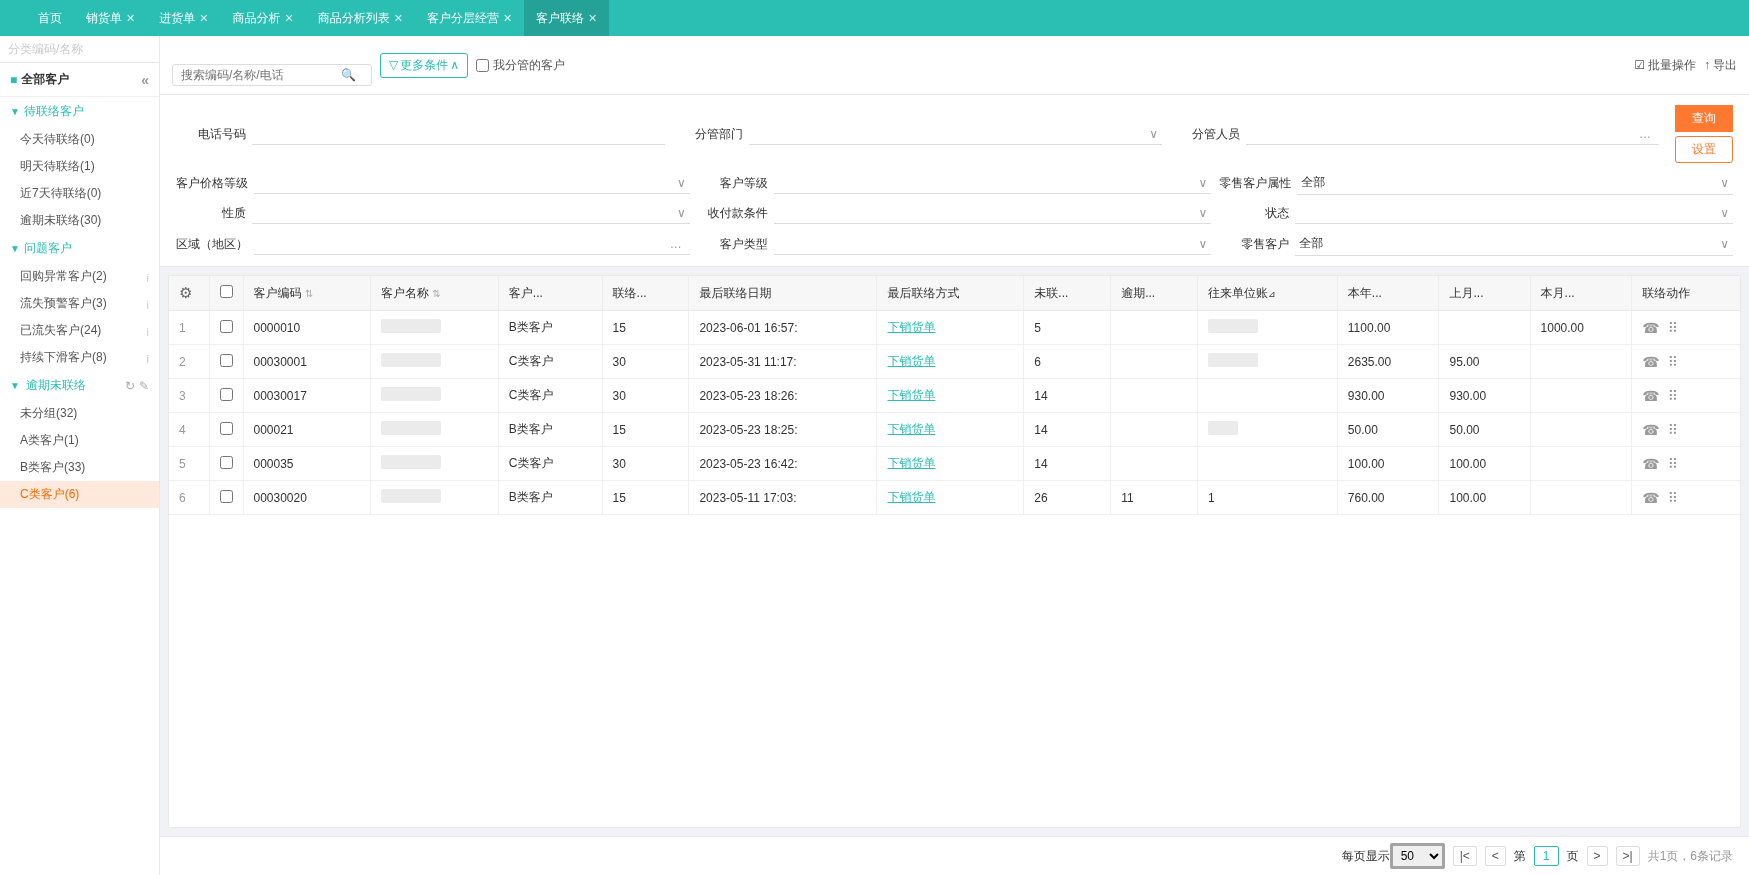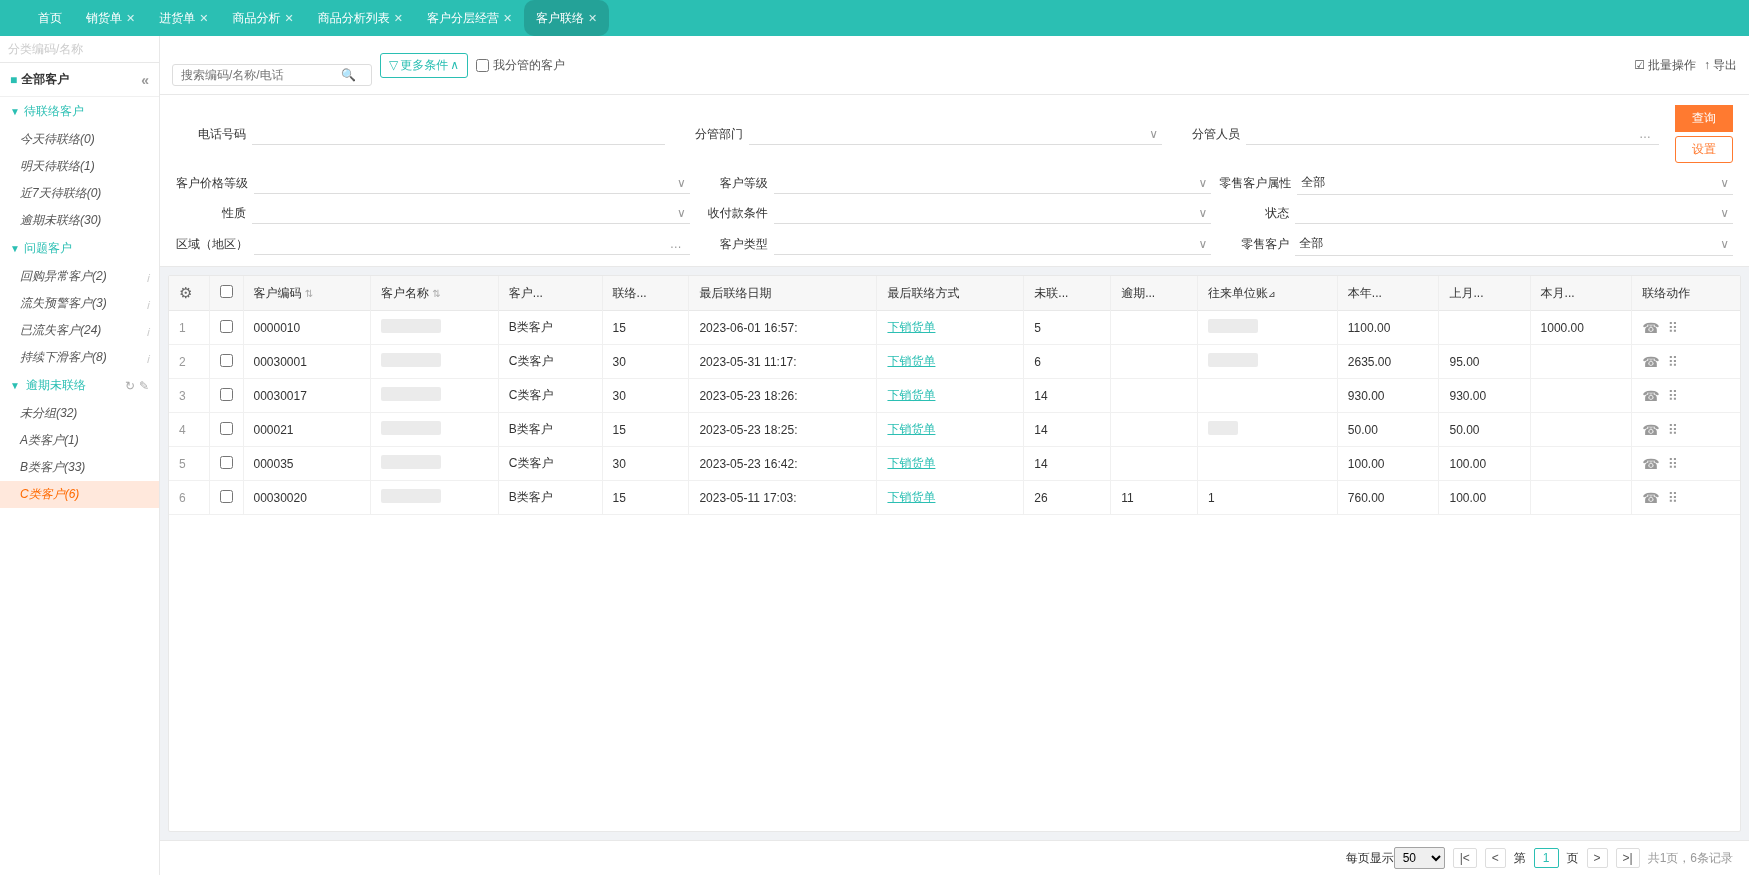--- a/index.html
+++ b/index.html
@@ -16,21 +16,21 @@
     .nav-item {
       color: #fff;
       padding: 0 12px;
       height: 36px;
       display: flex;
       align-items: center;
       cursor: pointer;
       font-size: 13px;
       white-space: nowrap;
     }
-    .nav-item.active { background: rgba(0,0,0,0.15); border-radius: 10px; }
+    .nav-item.active { background: rgba(0,0,0,0.15); }
     .nav-close {
       margin-left: 4px;
       font-size: 11px;
       opacity: 0.8;
     }
 
     
     .main-layout {
       display: flex;
       height: calc(875px - 36px);
@@ -79,21 +79,20 @@
       cursor: pointer;
     }
     .sidebar-group-title .arrow { margin-right: 4px; font-size: 10px; }
     .sidebar-item {
       padding: 5px 10px 5px 20px;
       color: #555;
       cursor: pointer;
       display: flex;
       align-items: flex-end;
       justify-content: space-between;
-      font-style: italic;
     }
     .sidebar-item.active { background: #ffe8dc; color: #ff6a00; }
     .sidebar-item .info-icon { color: #ccc; font-size: 11px; margin-left: 4px; }
     .sidebar-group-actions { display: flex; gap: 4px; margin-left: auto; color: #aaa; }
 
     
     .content-area {
       flex: 1;
       display: flex;
       flex-direction: column;
@@ -289,21 +288,21 @@
       justify-content: flex-end;
       gap: 8px;
       font-size: 12px;
       color: #333;
     }
     .page-size-wrap {
       display: flex;
       align-items: center;
     }
     .page-size-select {
-      border: 1px solid #a3a3a3;
+      border: 3px solid #a3a3a3;
       padding: 2px 4px;
       border-radius: 2px;
       font-size: 12px;
     }
     .page-btn {
       border: 1px solid #ddd;
       background: #fff;
       padding: 2px 6px;
       cursor: pointer;
       border-radius: 2px;

